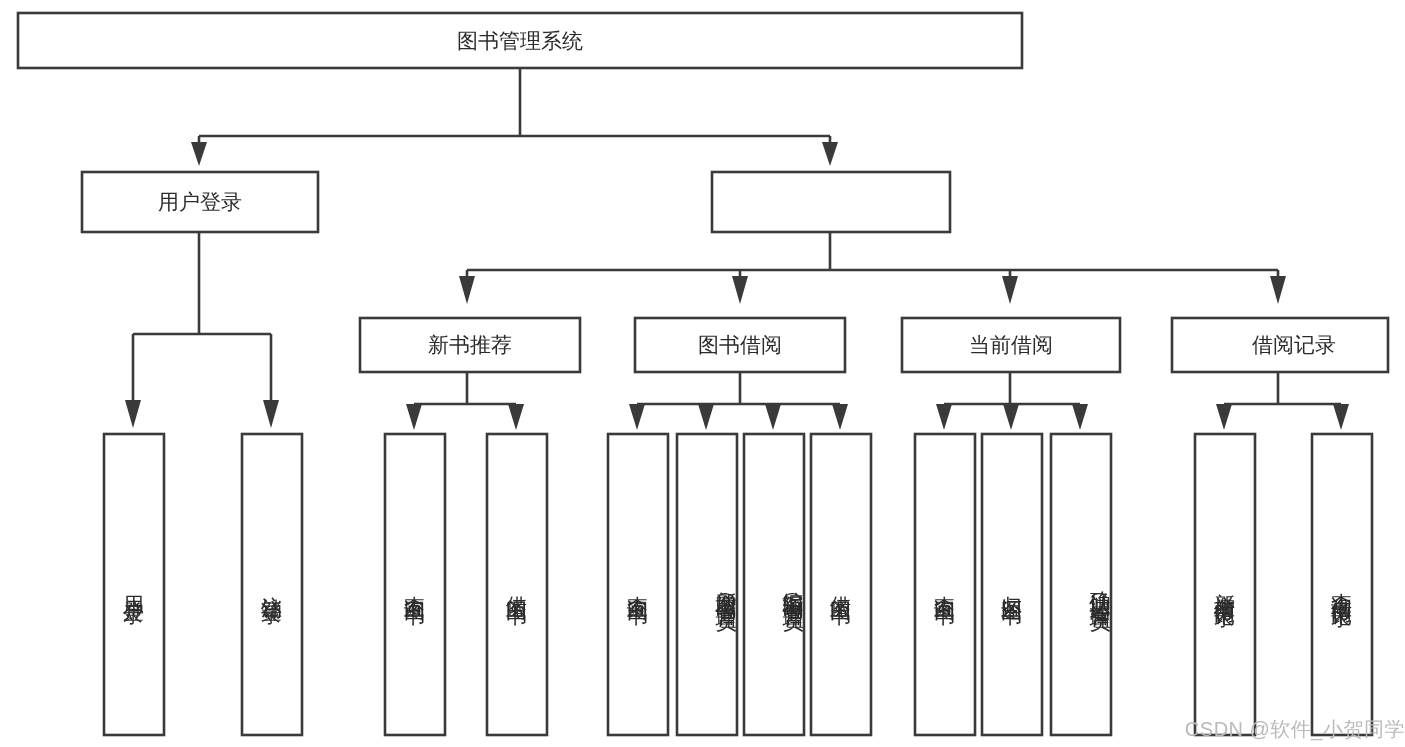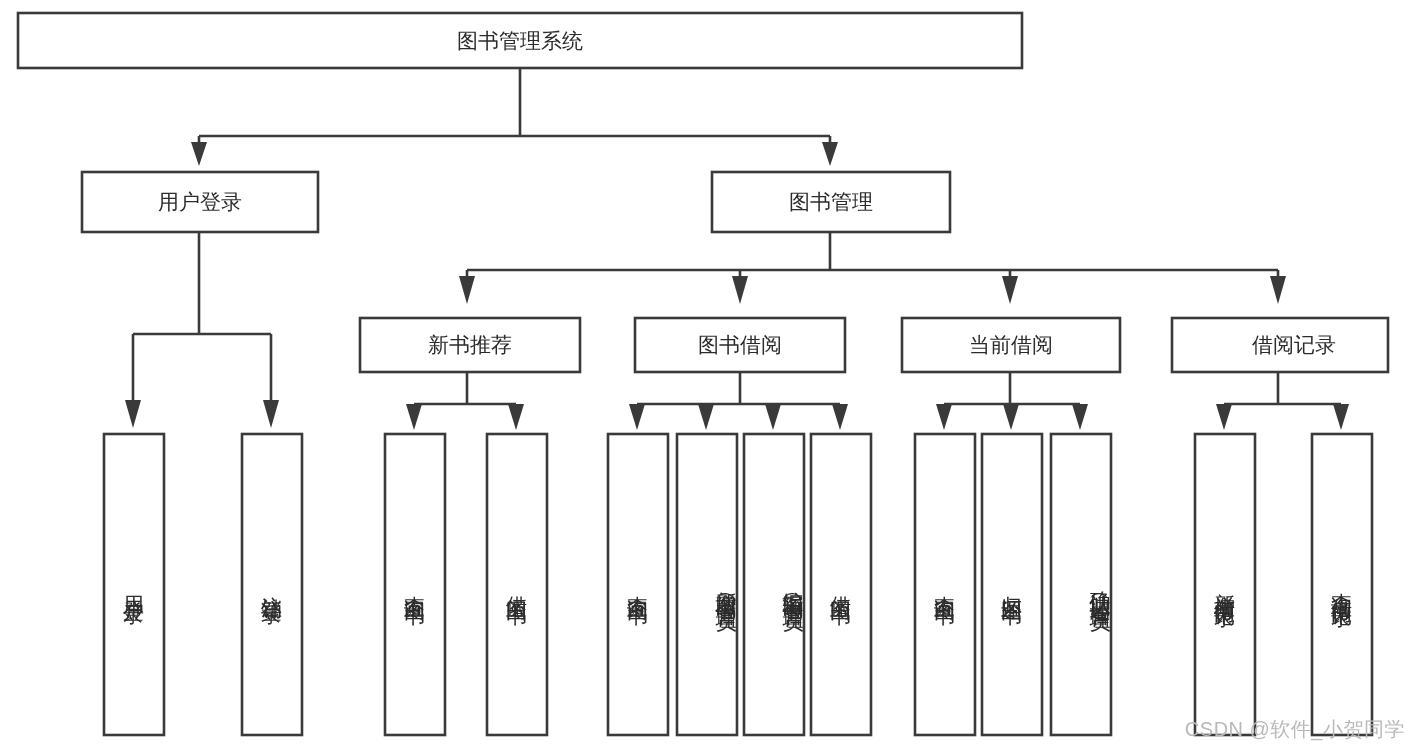--- a/index.html
+++ b/index.html
@@ -176,21 +176,20 @@
     <rect class="node-box" x="1051" y="434" width="60" height="301"></rect>
 
     <rect class="node-box" x="1195" y="434" width="60" height="301"></rect>
     <rect class="node-box" x="1312" y="434" width="60" height="301"></rect>
 
   </svg>
 
   <div class="hlabel-wrap" style="left:18px; top:13px; width:1004px; height:55px;">图书管理系统</div>
 
   <div class="hlabel-wrap" style="left:82px; top:172px; width:236px; height:60px;">用户登录</div>
-  <div class="hlabel-wrap" style="left:712px; top:172px; width:238px; height:60px;">图书管理</div>
 
   <div class="hlabel-wrap" style="left:635px; top:318px; width:210px; height:54px;">图书借阅</div>
   <div class="hlabel-wrap" style="left:360px; top:318px; width:220px; height:54px;">新书推荐</div>
   <div class="hlabel-wrap" style="left:902px; top:318px; width:218px; height:54px;">当前借阅</div>
   <div class="hlabel-wrap" style="left:1172px; top:318px; width:244px; height:54px;">借阅记录</div>
 
   <div class="vlabel-wrap" style="left:104px; top:434px; width:60px; height:301px;">用户登录</div>
   <div class="vlabel-wrap" style="left:242px; top:434px; width:60px; height:301px;">注销登录</div>
 
   <div class="vlabel-wrap" style="left:385px; top:434px; width:60px; height:301px;">查询图书</div>

